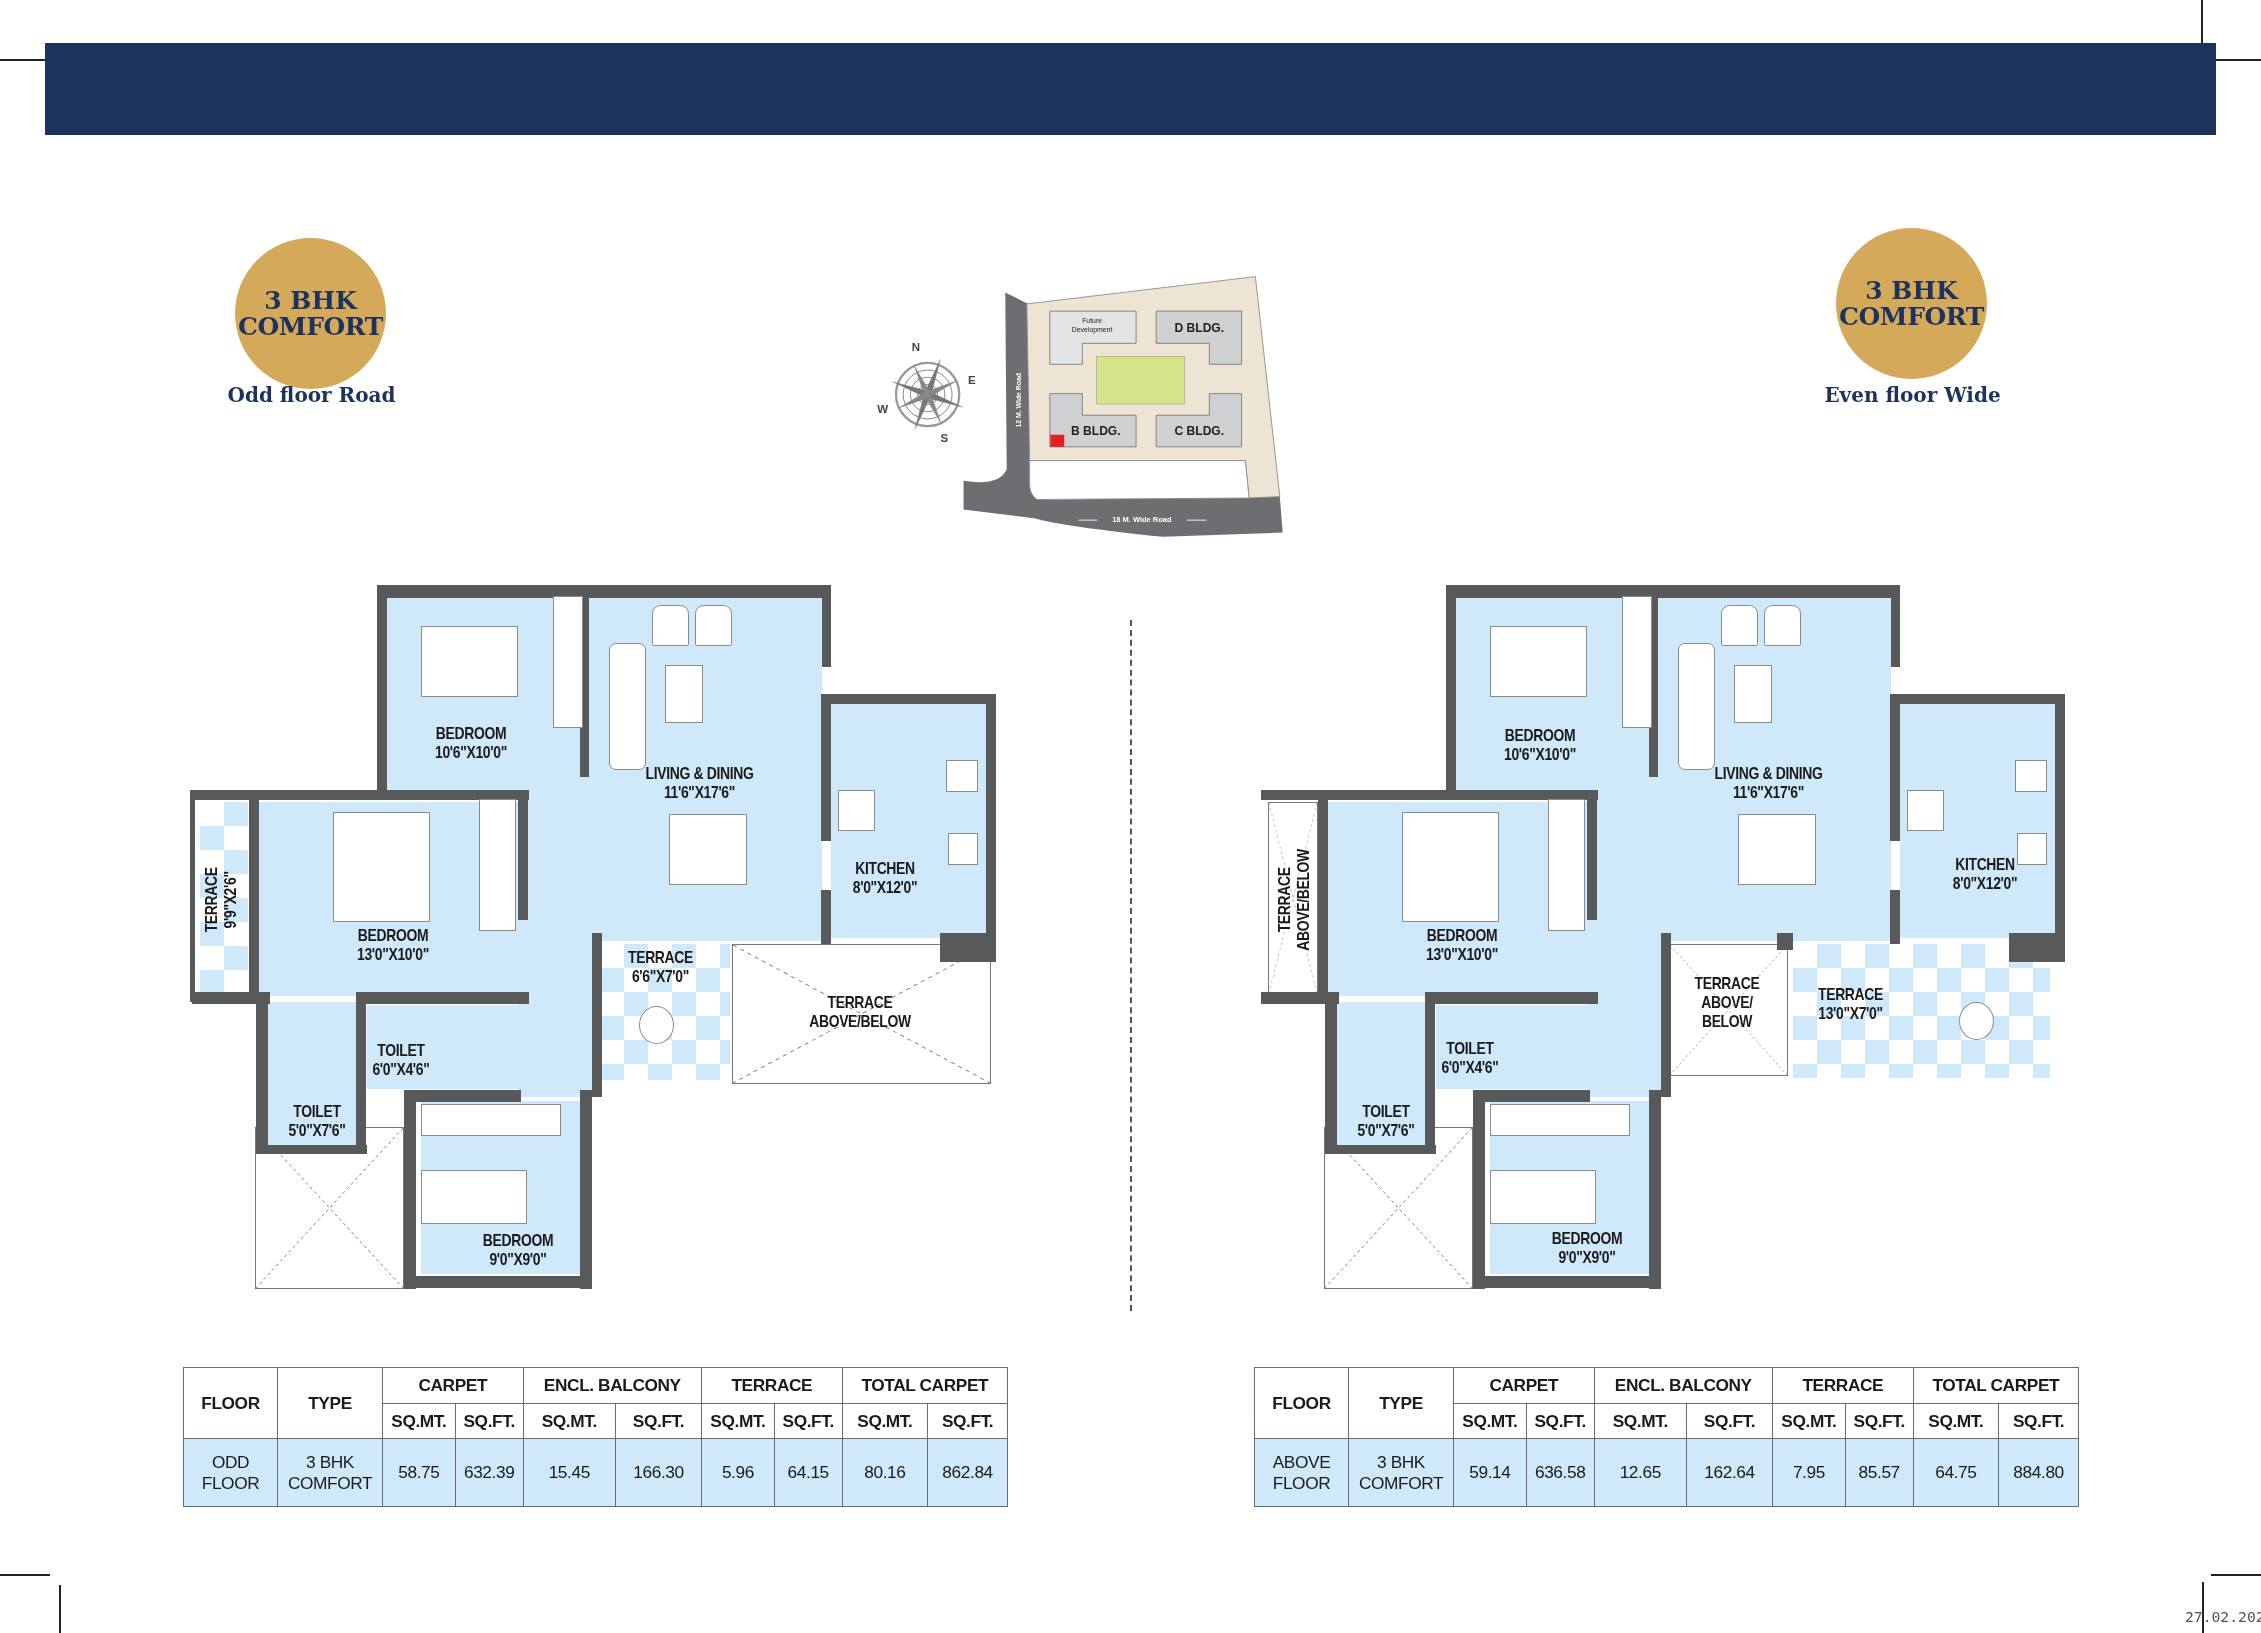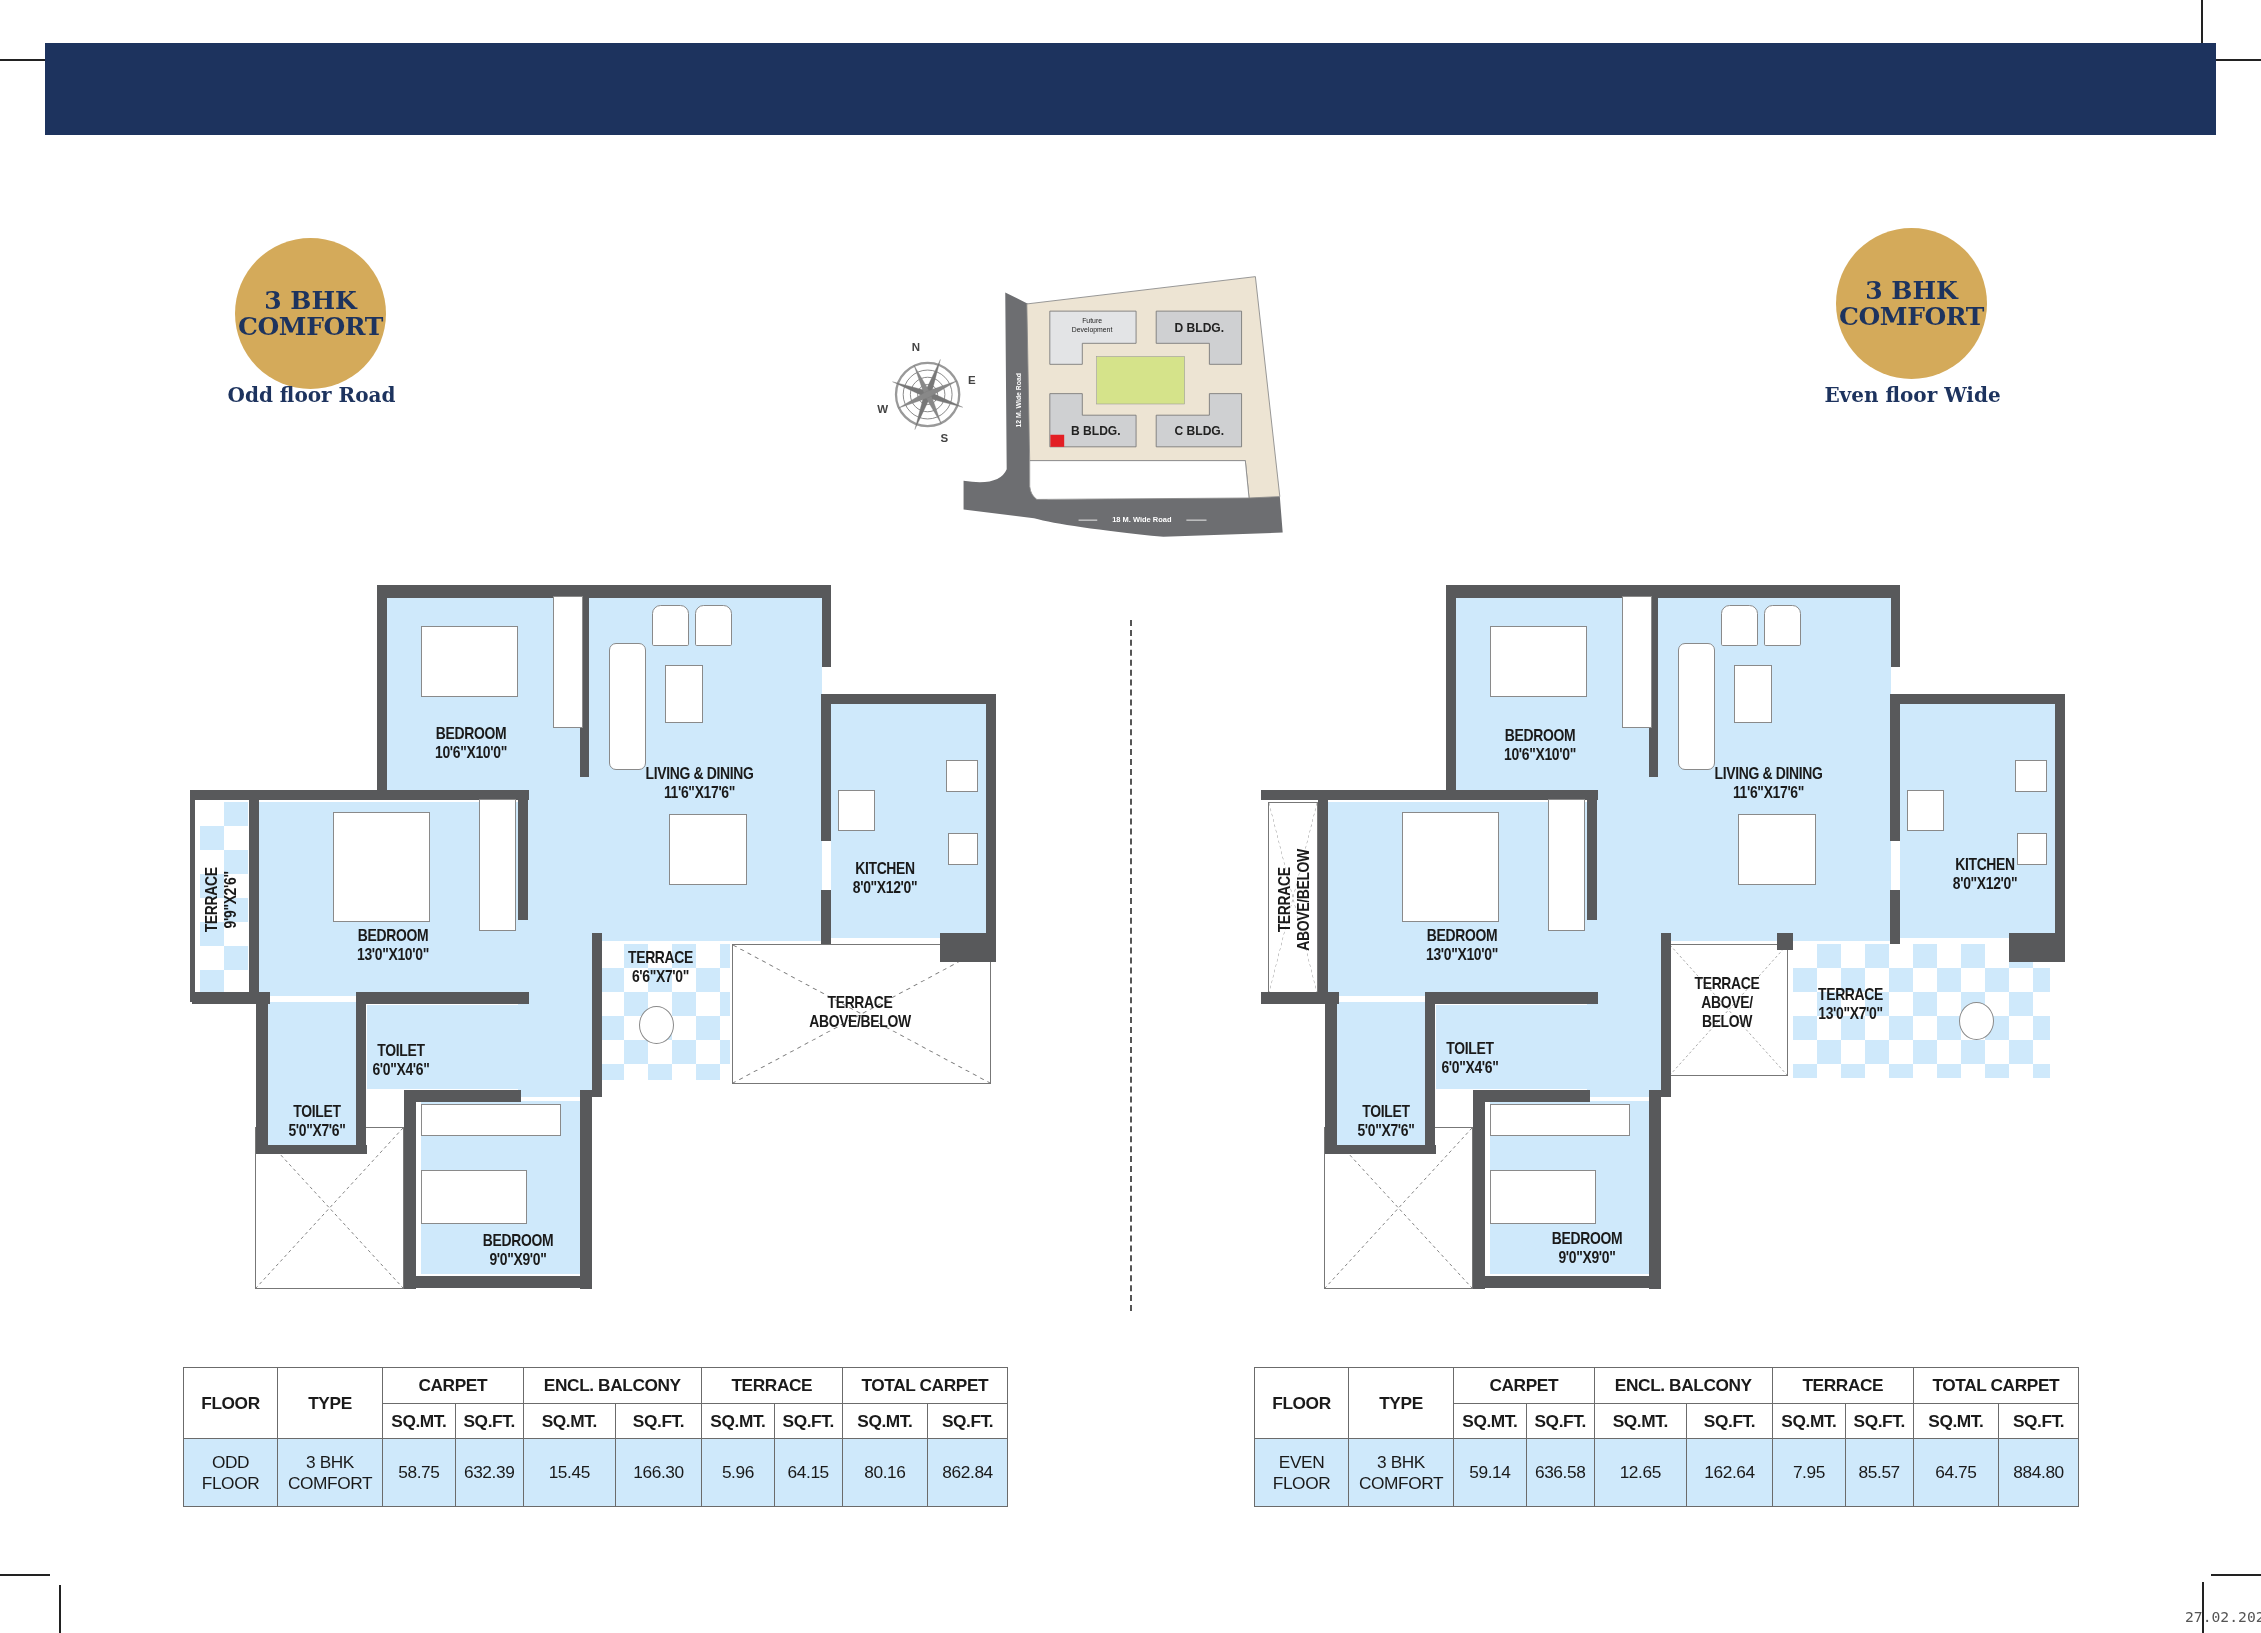--- a/index.html
+++ b/index.html
@@ -379,21 +379,21 @@
     <th>SQ.FT.</th>
     <th>SQ.MT.</th>
     <th>SQ.FT.</th>
     <th>SQ.MT.</th>
     <th>SQ.FT.</th>
     <th>SQ.MT.</th>
     <th>SQ.FT.</th>
   </tr>
   <tr>
     <td>
-          <div>EVEN</div>
+          <div>ABOVE</div>
           <div>FLOOR</div>
         </td>
     <td>
           <div>3 BHK</div>
           <div>COMFORT</div>
         </td>
     <td>59.14</td>
     <td>636.58</td>
     <td>12.65</td>
     <td>162.64</td>

